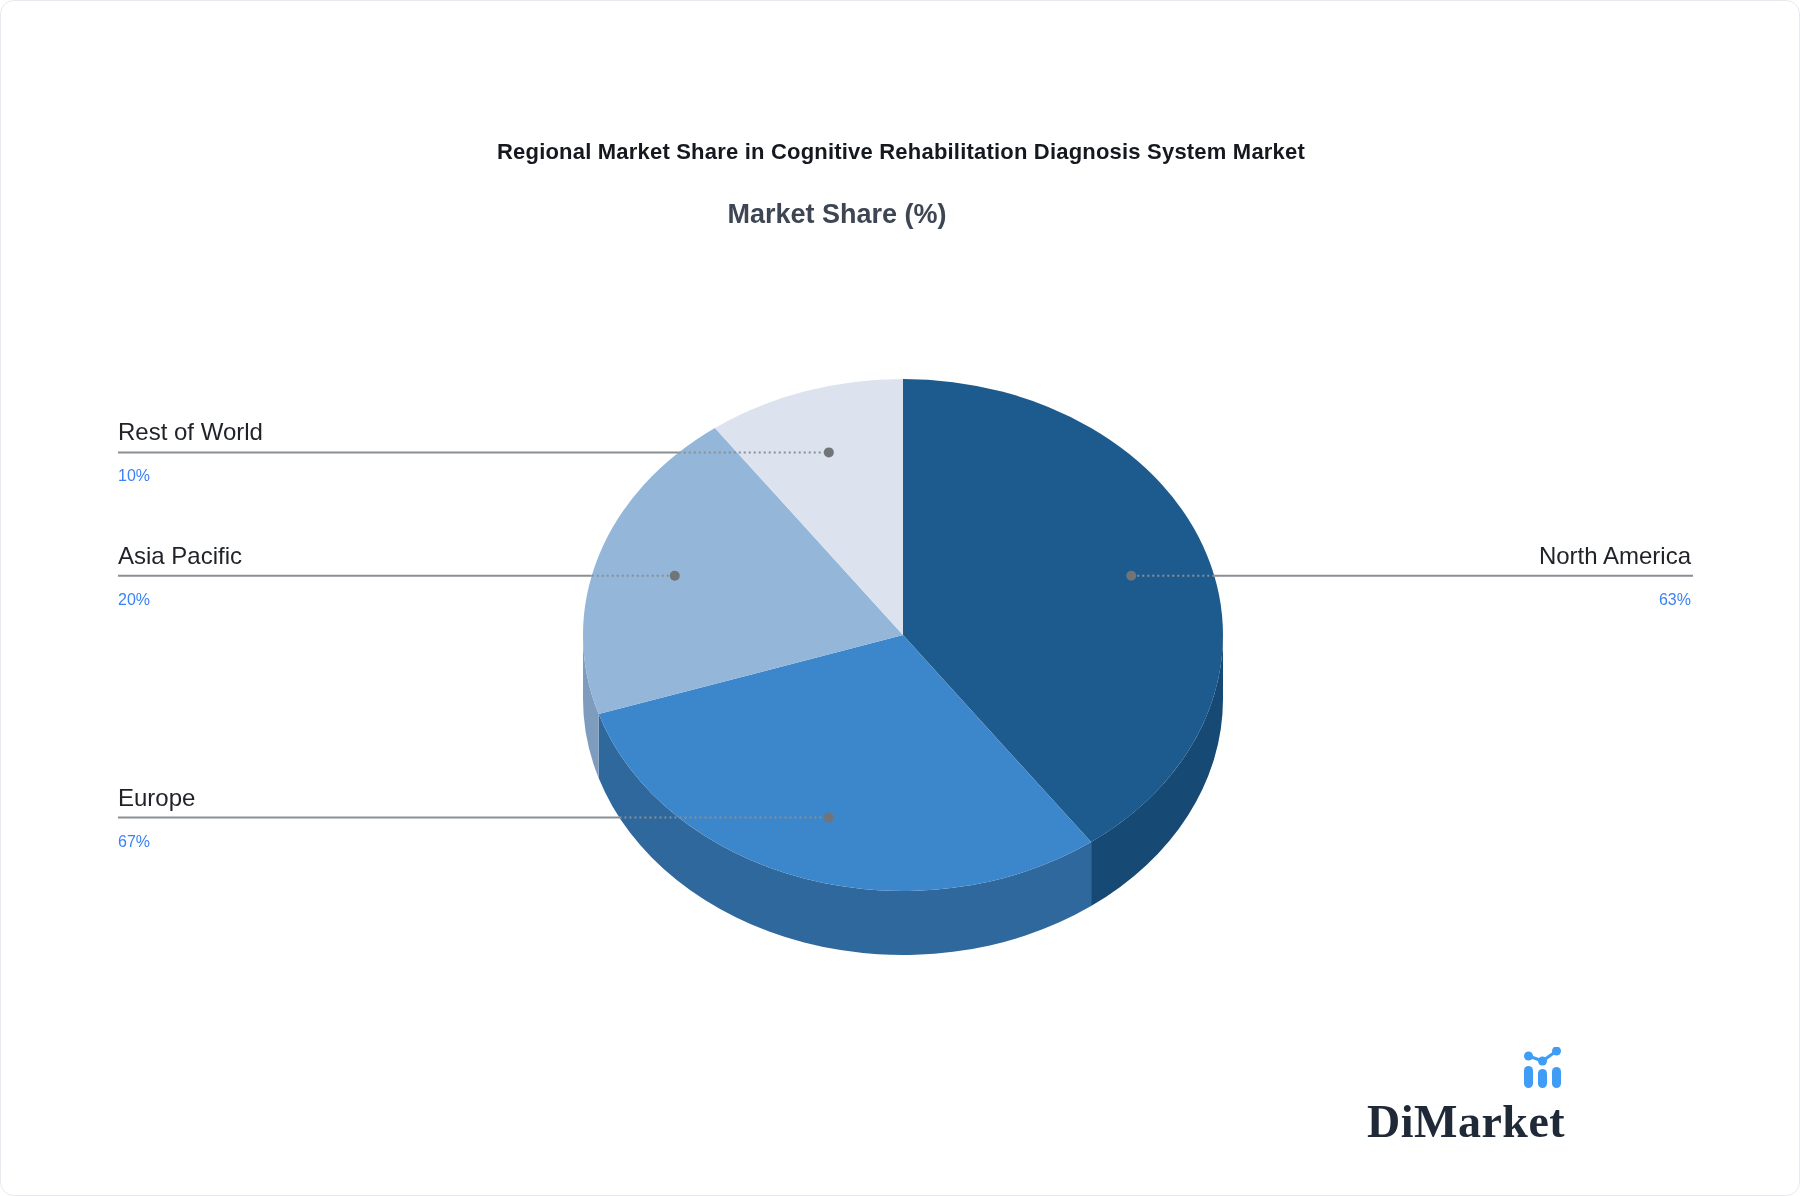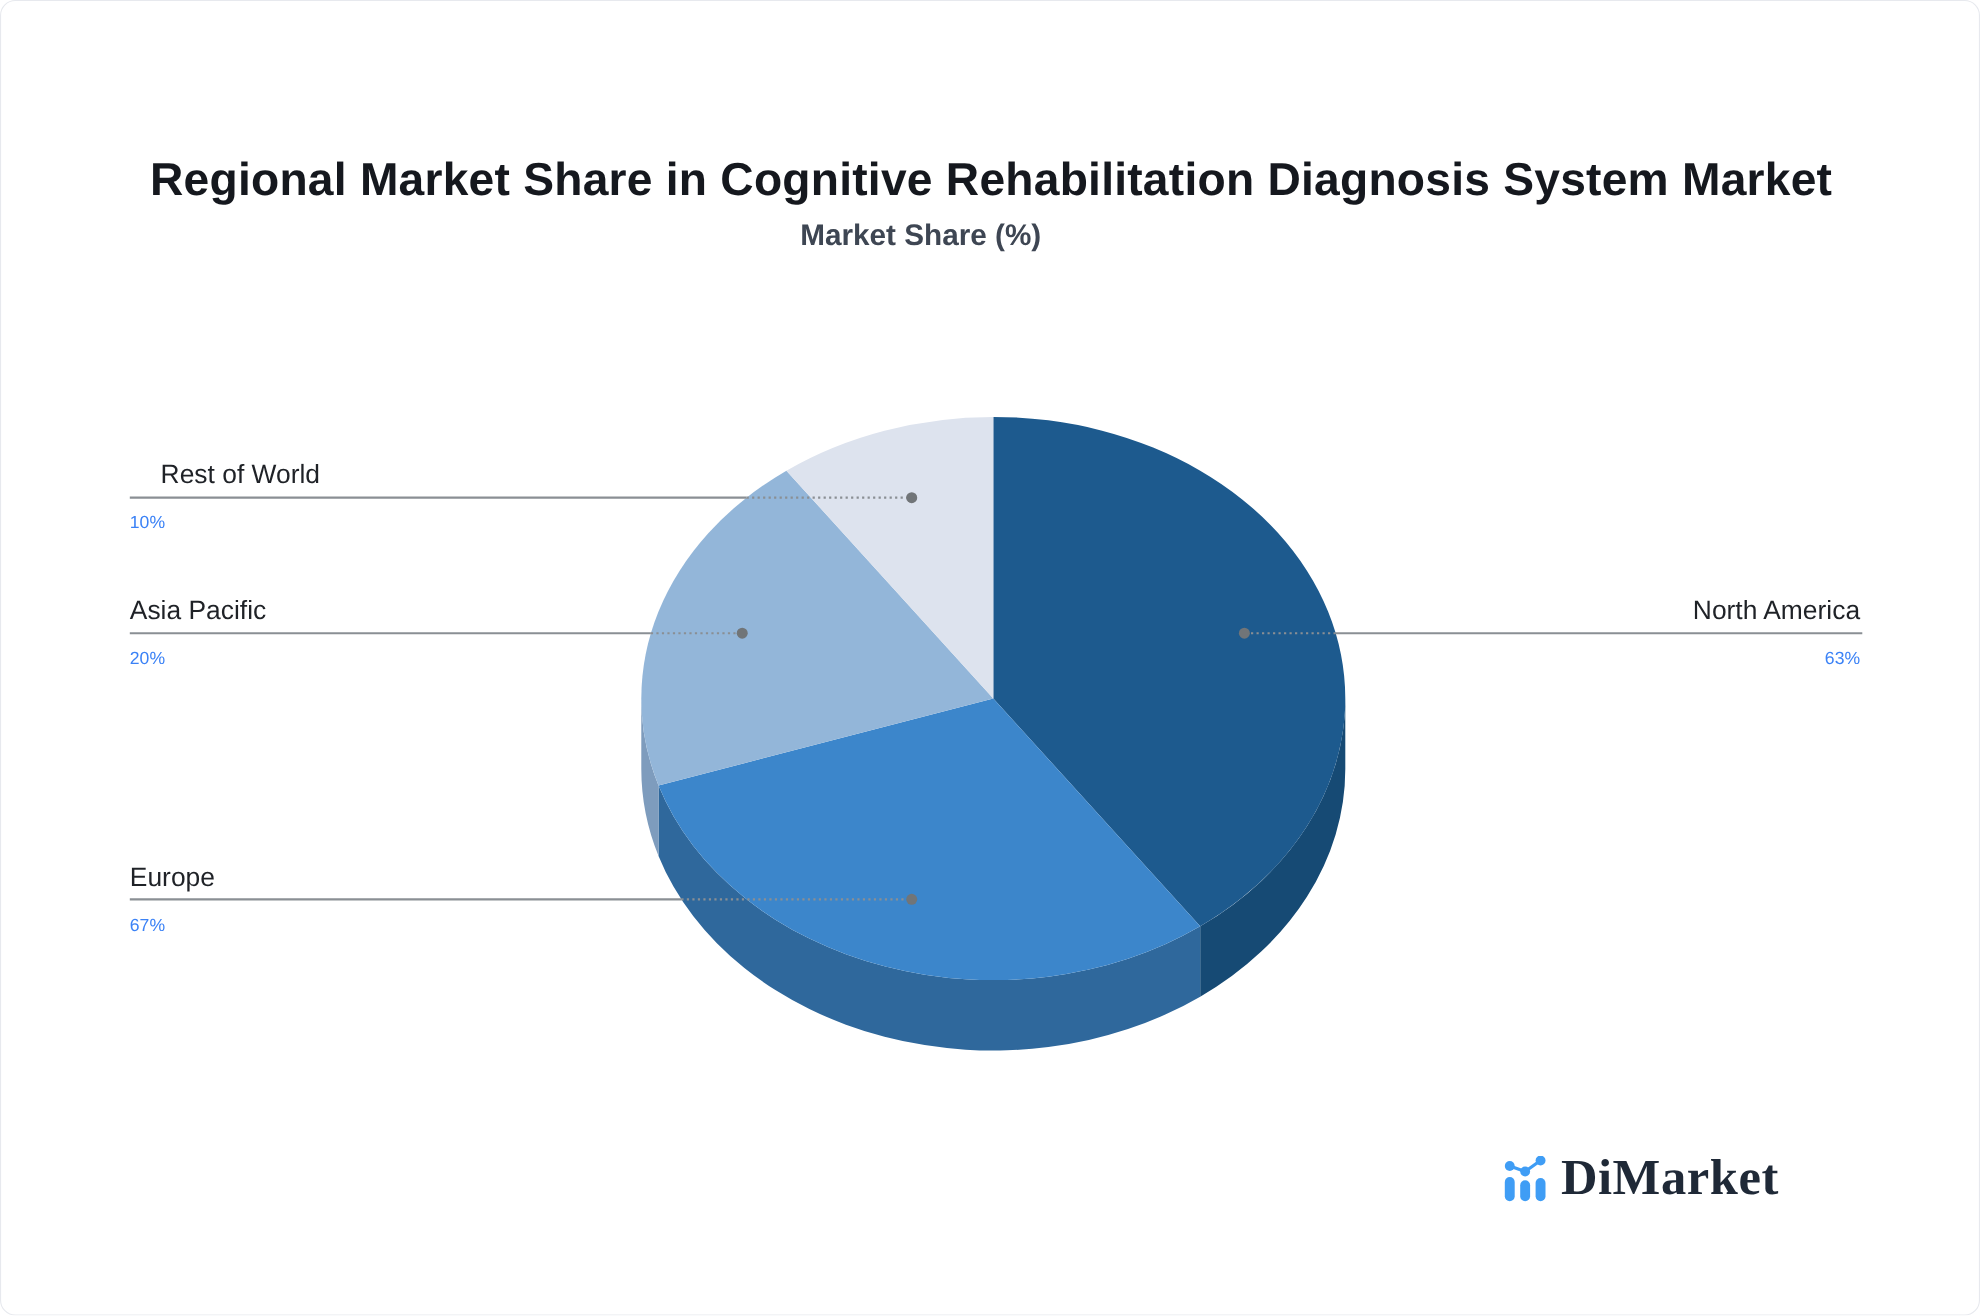--- a/index.html
+++ b/index.html
@@ -9,21 +9,21 @@
     background:#ffffff;
     border:1px solid #e7e9ee;
     border-radius:14px;
     overflow:hidden;
     font-family:"Liberation Sans", sans-serif;
     box-sizing:border-box;
   }
   .chart-title{
     position:absolute;top:138px;left:0;width:1800px;
     text-align:center;
-    font-size:42px;font-weight:700;color:#15181e;
+    font-size:22px;font-weight:700;color:#15181e;
     letter-spacing:.2px;
   }
   .chart-subtitle{
     position:absolute;top:198px;left:0;width:1672px;
     text-align:center;
     font-size:27px;font-weight:700;color:#3e4653;
   }
   #pie-svg{position:absolute;left:0;top:0;}
   .slice-label-name{
     position:absolute;
@@ -32,21 +32,21 @@
   }
   .slice-label-value{
     position:absolute;
     font-size:16px;color:#3b82f6;
     white-space:nowrap;line-height:28px;
   }
   .align-right{text-align:right;}
   .logo{
     position:absolute;left:1366px;top:1046px;
     display:flex;align-items:flex-end;gap:10px;
-    text-decoration:none;cursor:pointer;
+    text-decoration:none;cursor:pointer;flex-direction:column;
   }
   .logo-text{
     font-family:"Liberation Serif", serif;
     font-size:46px;font-weight:700;color:#1f2937;
     line-height:1;letter-spacing:.5px;
   }
 </style>
 </head>
 <body>
 
@@ -77,21 +77,21 @@
       <circle cx="827.8359213500125" cy="451.3971488713305" r="5" fill="#717578"></circle>
     </svg>
 
   <div id="labels-layer">
       <div class="slice-label-name align-right" style="top: 540.669px; right: 108px;">North America</div>
       <div class="slice-label-value align-right" style="top: 584.669px; right: 108px;">63%</div>
       <div class="slice-label-name" style="top: 782.603px; left: 117px;">Europe</div>
       <div class="slice-label-value" style="top: 826.603px; left: 117px;">67%</div>
       <div class="slice-label-name" style="top: 540.669px; left: 117px;">Asia Pacific</div>
       <div class="slice-label-value" style="top: 584.669px; left: 117px;">20%</div>
-      <div class="slice-label-name" style="top: 417.397px; left: 117px; margin-left: 28px;">Rest of World</div>
+      <div class="slice-label-name" style="top: 417.397px; left: 117px;">Rest of World</div>
       <div class="slice-label-value" style="top: 461.397px; left: 117px;">10%</div>
     </div>
 
   <a class="logo">
     <svg width="42" height="42" viewBox="0 0 42 42">
       <g id="logo-icon-g">
         <rect x="1" y="19" width="9" height="22" rx="4.5" fill="#3f9df5"></rect>
         <rect x="15" y="22" width="9" height="19" rx="4.5" fill="#3f9df5"></rect>
         <rect x="29" y="20" width="9" height="21" rx="4.5" fill="#3f9df5"></rect>
         <polyline id="logo-zigzag" points="5.5,9 19.5,14 33.5,4" fill="none" stroke-width="3" stroke-linecap="round" stroke-linejoin="round" stroke="#3f9df5"></polyline>

